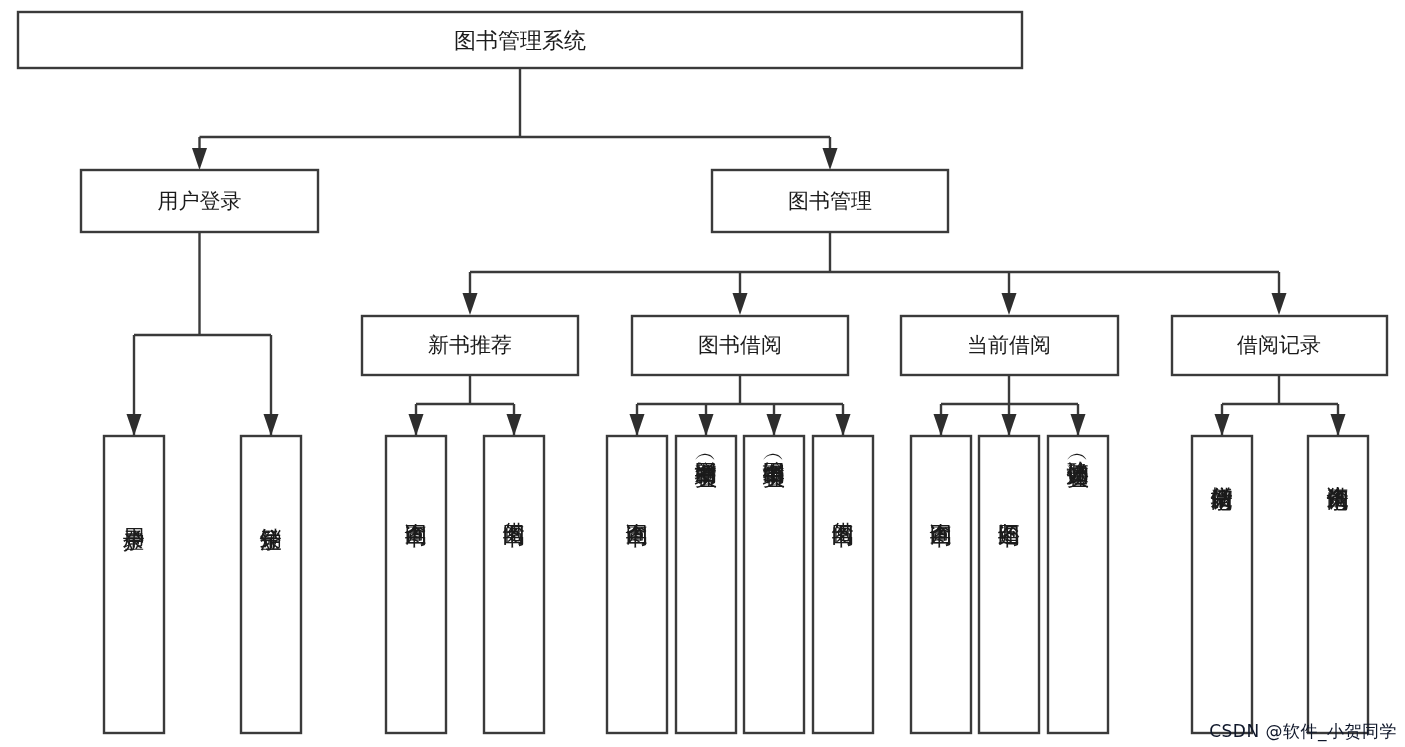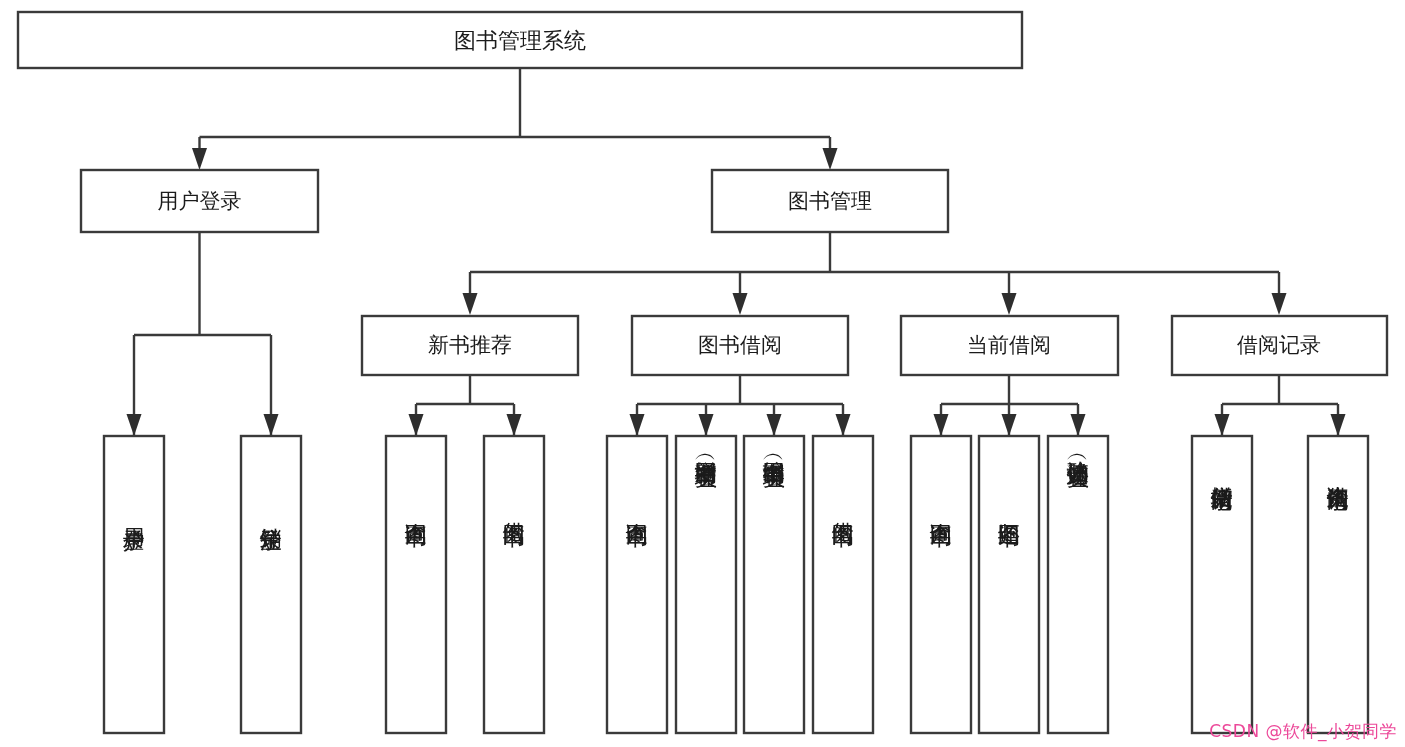--- a/index.html
+++ b/index.html
@@ -70,21 +70,21 @@
     letter-spacing: 1px;
     white-space: nowrap;
     text-align: left;
   }
   #watermark {
     position: absolute;
     right: 8px;
     bottom: 4px;
     font-family: "DejaVu Sans", "Liberation Sans", sans-serif;
     font-size: 17px;
-    color: #ec4899;
+    color: #0f172a;
     letter-spacing: 0.5px;
     white-space: nowrap;
   }
 </style>
 </head>
 <body>
 
 <div id="diagram-root">
 
   <svg class="diagram-canvas" viewBox="0 0 1405 747" xmlns="http://www.w3.org/2000/svg">

